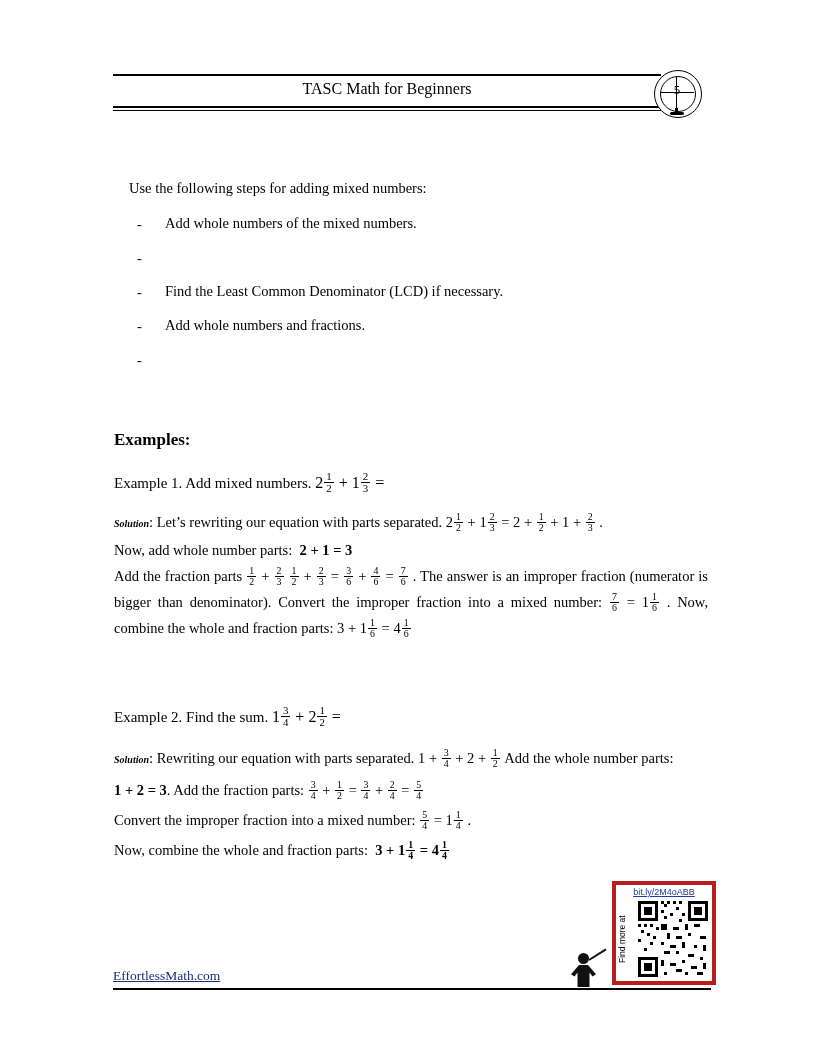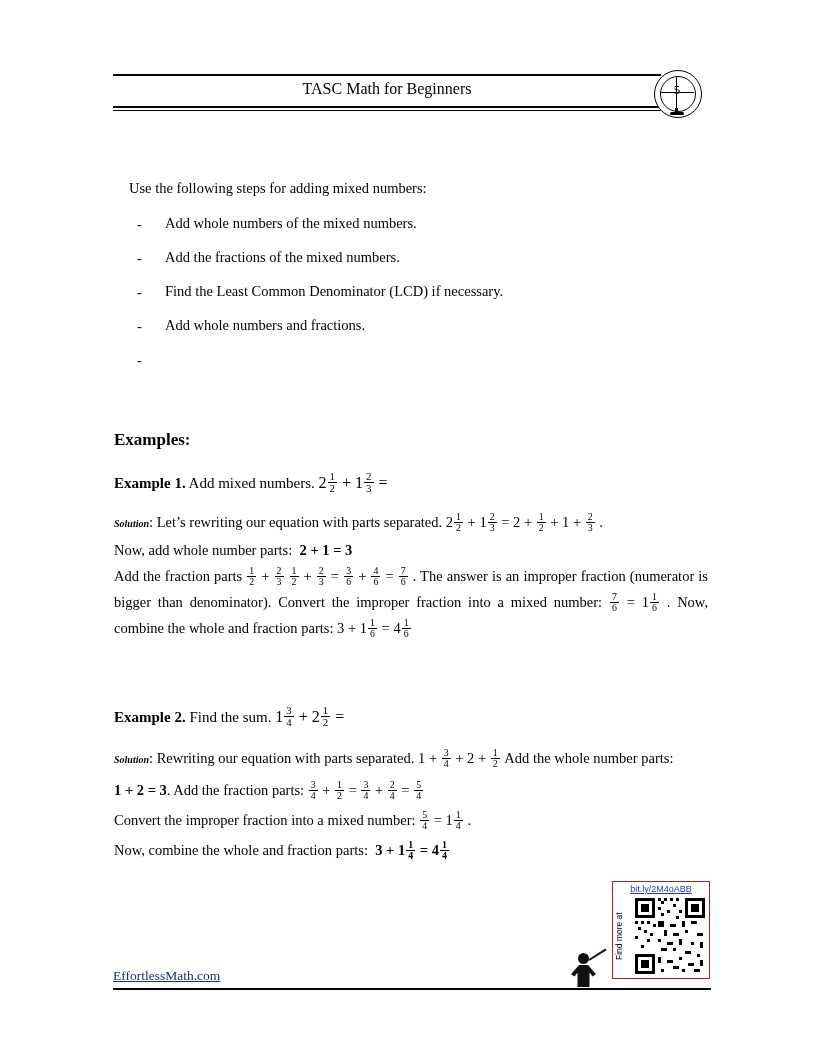--- a/index.html
+++ b/index.html
@@ -165,21 +165,21 @@
   .examples-head {
     position: absolute;
     left: 114px;
     top: 430px;
     font-size: 17px;
     font-weight: bold;
   }
 
   
   .ex-label {
-    font-weight: bold;
+    font-weight: normal;
     font-size: 15px;
   }
   .ex1-line {
     position: absolute;
     left: 114px;
     top: 471px;
     font-size: 15px;
     white-space: nowrap;
   }
   .sol-word {
@@ -289,21 +289,21 @@
     transform-origin: left center;
   }
 
   
   .qr-box {
     position: absolute;
     left: 612px;
     top: 881px;
     width: 96px;
     height: 96px;
-    border: 1px solid #b91c1c;
+    border: 4px solid #b91c1c;
     background: #fff;
   }
   .qr-url {
     position: absolute;
     left: 0; top: 2px;
     width: 96px;
     text-align: center;
     font-size: 9px;
     color: #1a3fa0;
     text-decoration: underline;
@@ -355,21 +355,20 @@
 
   <div class="intro">Use the following steps for adding mixed numbers:</div>
 
   <div class="steps">
     <div class="step">
       <span class="dash">-</span>
       <span class="txt">Add whole numbers of the mixed numbers.</span>
     </div>
     <div class="step">
       <span class="dash">-</span>
-      <span class="txt">Add the fractions of the mixed numbers.</span>
     </div>
     <div class="step">
       <span class="dash">-</span>
       <span class="txt">Find the Least Common Denominator (LCD) if necessary.</span>
     </div>
     <div class="step">
       <span class="dash">-</span>
       <span class="txt">Add whole numbers and fractions.</span>
     </div>
     <div class="step">

